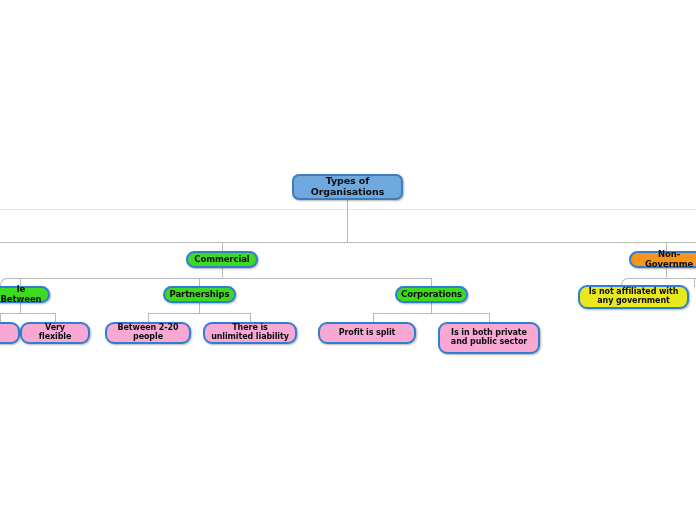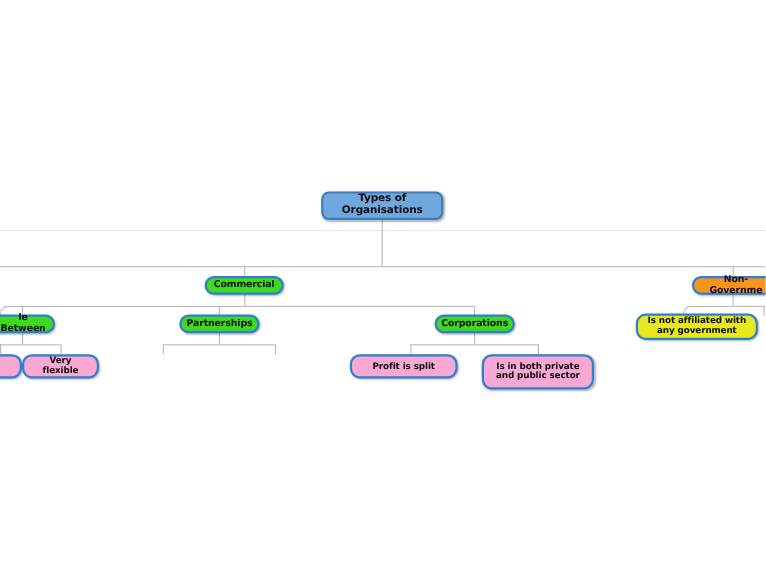--- a/index.html
+++ b/index.html
@@ -164,21 +164,33 @@
   </div>
 
   <div class="node node-leaf" style="left:-22px; top:322px; width:42px; height:22px;">
     <span></span>
   </div>
 
   <div class="node node-leaf" style="left:20px; top:322px; width:70px; height:22px;">
     <span>Very flexible</span>
   </div>
 
-
+  <div class="node node-leaf" style="left:105px; top:322px; width:86px; height:22px;">
+    <div>
+      <span>Between 2-20</span>
+      <span>people</span>
+    </div>
+  </div>
+
+  <div class="node node-leaf" style="left:203px; top:322px; width:94px; height:22px;">
+    <div>
+      <span>There is</span>
+      <span>unlimited liability</span>
+    </div>
+  </div>
 
   <div class="node node-leaf" style="left:318px; top:322px; width:98px; height:22px;">
     <div>
       <span>Profit is split</span>
     </div>
   </div>
 
   <div class="node node-leaf" style="left:438px; top:322px; width:102px; height:32px;">
     <div>
       <span>Is in both private</span>

